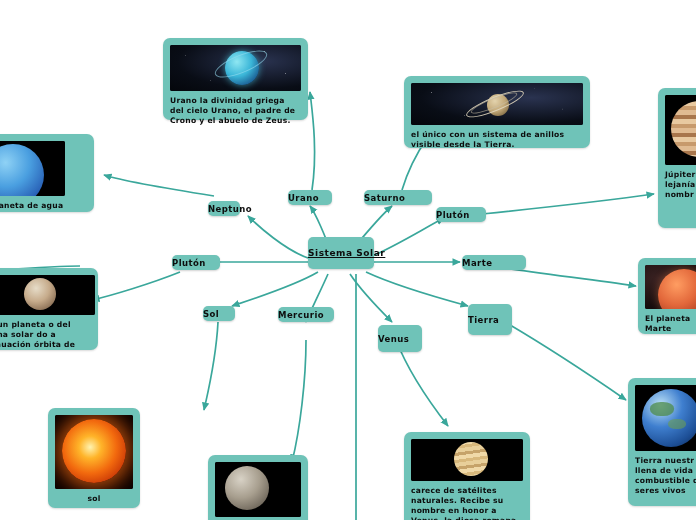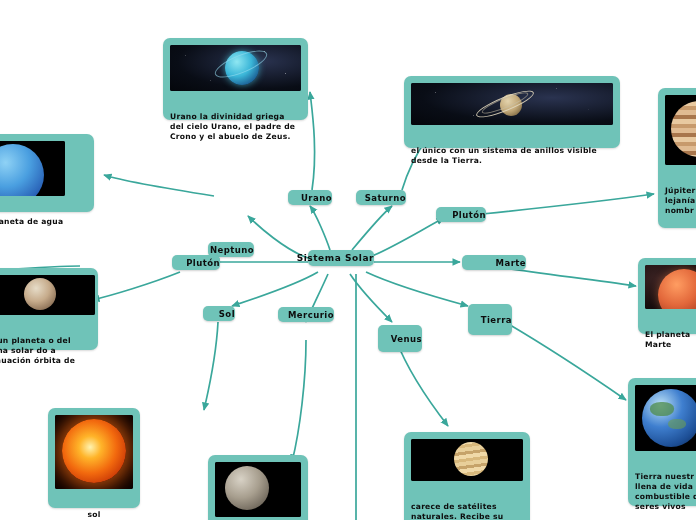--- a/index.html
+++ b/index.html
@@ -26,21 +26,21 @@
   .node {
     position: absolute;
     background: #6fc3b8;
     border-radius: 5px;
     color: #0d0d0d;
     font-weight: bold;
     font-size: 8.5px;
     letter-spacing: .45px;
     display: flex;
     align-items: center;
-    justify-content: flex-end;
+    justify-content: flex-start;
     text-align: center;
     box-shadow: 0 1px 2px rgba(0,0,0,.18);
     z-index: 5;
     white-space: nowrap;
   }
   .node.root {
     font-size: 9px;
     letter-spacing: .55px;
   }
 
@@ -58,21 +58,21 @@
   }
   .card .thumb {
     width: 100%;
     background: #05070c;
     border-radius: 2px;
     overflow: hidden;
     position: relative;
     flex: none;
   }
   .card .cap {
-    margin-top: 21px;
+    margin-top: 5px;
     color: #0d0d0d;
     font-weight: bold;
     font-size: 7.6px;
     line-height: 1.32;
     letter-spacing: .25px;
     width: 100%;
   }
   .cap.center { text-align: center; }
 
   
@@ -129,31 +129,31 @@
       <path d="M498,318 C550,348 600,382 626,400"></path>
     </g>
     <g fill="none" stroke="#3aa79b" stroke-width="1.7">
 
       <path d="M356,274 L356,520"></path>
       <path d="M0,270 C30,268 60,266 80,266"></path>
       <path d="M696,282 C676,280 660,278 648,276"></path>
     </g>
   </svg>
 
-  <div class="node root" style="left:308px; top:250px; width:66px; height:16px;">
+  <div class="node root" style="left:308px; top:237px; width:66px; height:32px;text-decoration:underline;">
     <span>Sistema Solar</span>
   </div>
 
-  <div class="node" style="left:208px; top:201px; width:46px; height:15px;margin-top:41px;">
+  <div class="node" style="left:208px; top:201px; width:32px; height:15px;">
     <span>Neptuno</span>
   </div>
   <div class="node" style="left:288px; top:190px; width:44px; height:15px;">
     <span>Urano</span>
   </div>
-  <div class="node" style="left:356px; top:190px; width:50px; height:15px;">
+  <div class="node" style="left:364px; top:190px; width:68px; height:15px;">
     <span>Saturno</span>
   </div>
   <div class="node" style="left:436px; top:207px; width:50px; height:15px;">
     <span>Plutón</span>
   </div>
   <div class="node" style="left:172px; top:255px; width:48px; height:15px;">
     <span>Plutón</span>
   </div>
   <div class="node" style="left:462px; top:255px; width:64px; height:15px;">
     <span>Marte</span>
@@ -176,21 +176,21 @@
       <div class="sky"></div>
       <div class="orb" style="left:42%; top:14%; width:34px; height:34px;
            background: radial-gradient(circle at 35% 32%, #8fe7f2 0%, #3bb6d8 45%, #1b5f94 78%, #0a2a4c 100%);
            box-shadow: 0 0 7px #49c7e0aa;"></div>
       <div class="ring" style="left:33%; top:22%; width:56px; height:18px;
            border-color: rgba(150,220,240,.6);"></div>
     </div>
     <div class="cap">Urano la divinidad griega del cielo Urano, el padre de Crono y el abuelo de Zeus.</div>
   </div>
 
-  <div class="card" style="left:404px; top:76px; width:216px; height:72px;">
+  <div class="card" style="left:404px; top:76px; width:186px; height:72px;">
     <div class="thumb" style="height:42px;">
       <div class="sky"></div>
       <div class="orb" style="left:44%; top:26%; width:22px; height:22px;
            background: radial-gradient(circle at 36% 32%, #e3d3ad 0%, #c2a878 50%, #7b6640 85%, #463a24 100%);"></div>
       <div class="ring" style="left:31%; top:33%; width:62px; height:14px;
            border-width:1.6px; border-color: rgba(225,215,190,.9);"></div>
       <div class="ring" style="left:34%; top:36%; width:50px; height:10px;
            border-color: rgba(200,190,165,.6);"></div>
     </div>
     <div class="cap">el único con un sistema de anillos visible desde la Tierra.</div>

